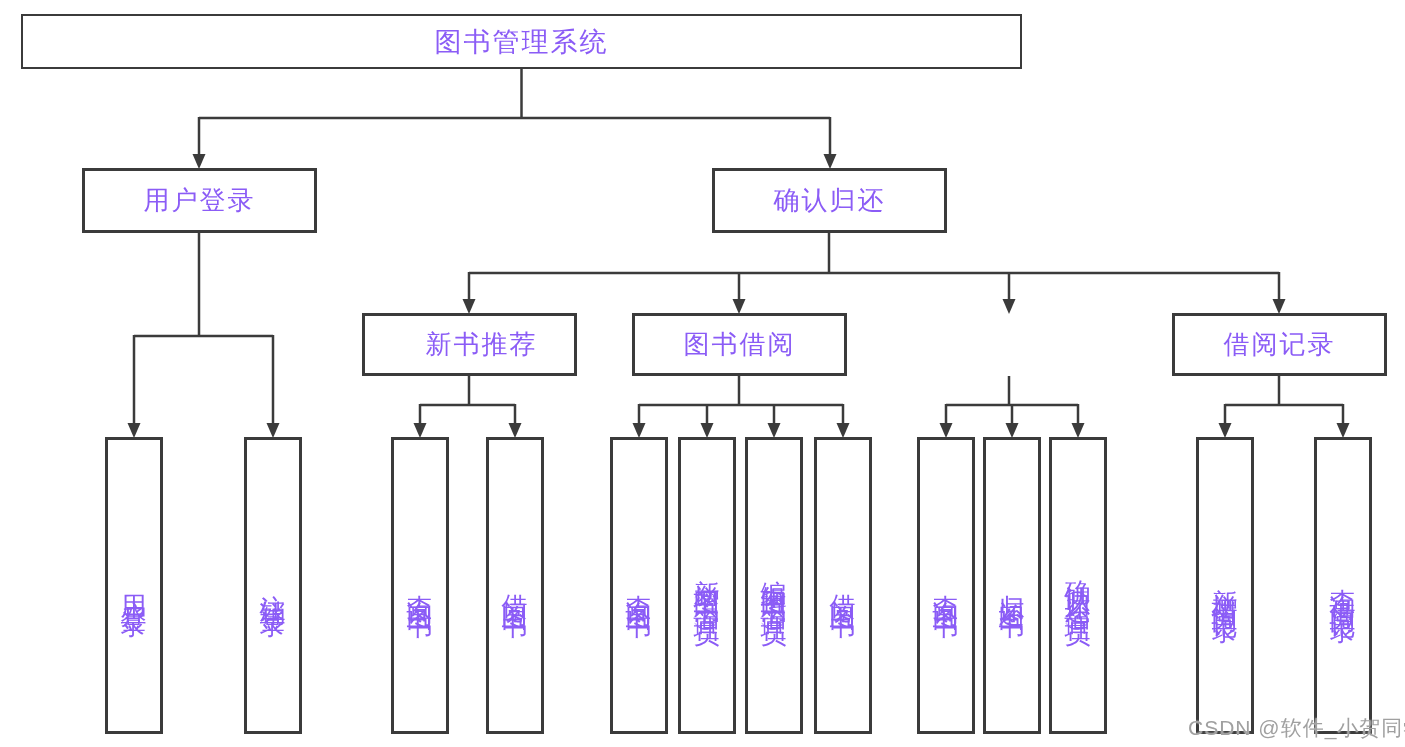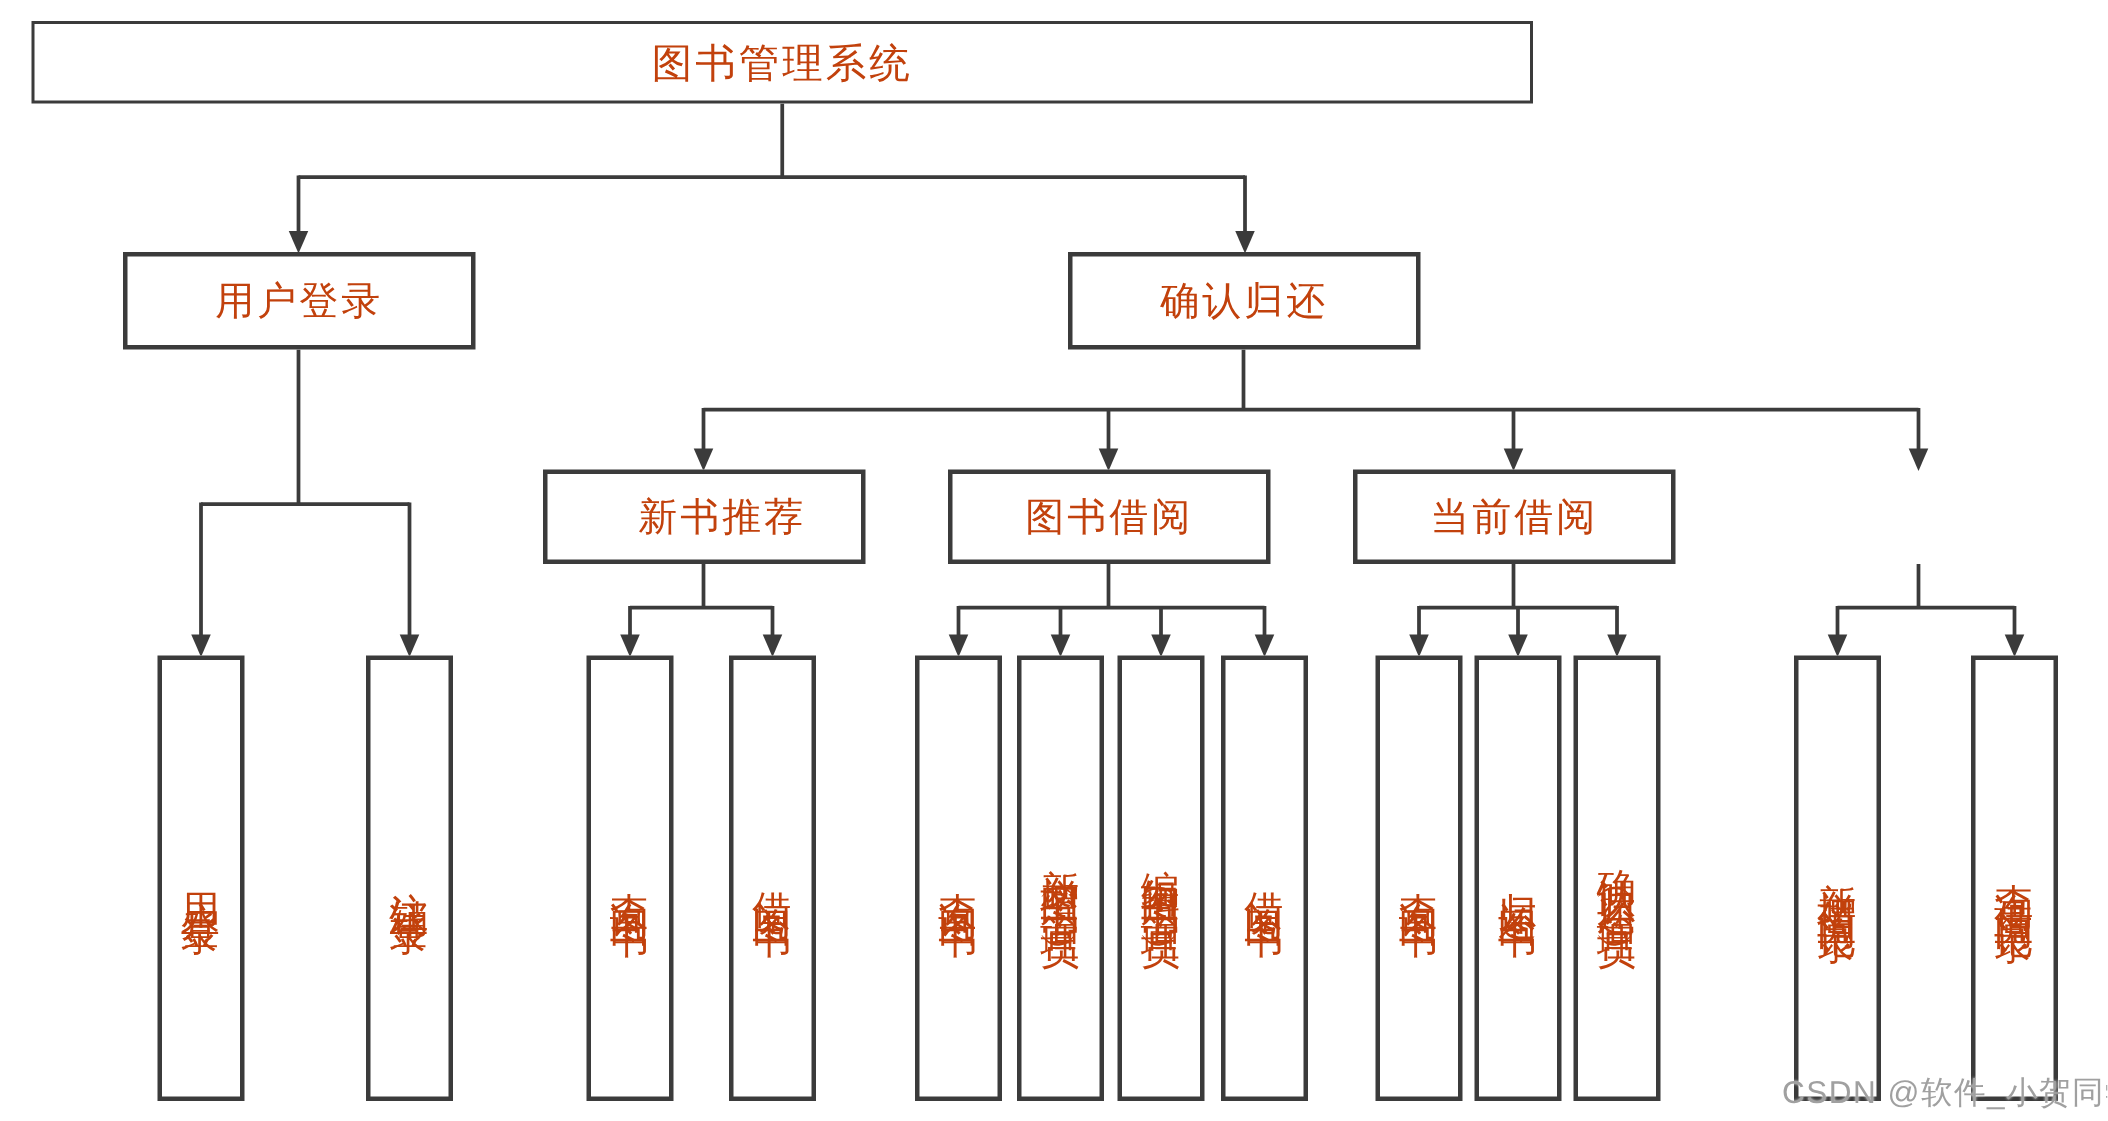--- a/index.html
+++ b/index.html
@@ -10,21 +10,21 @@
     font-family:"Liberation Sans", sans-serif;
     overflow:hidden;
   }
   #wires{position:absolute;left:0;top:0;width:1405px;height:747px;pointer-events:none;}
   .node{
     position:absolute;
     background:#ffffff;
     border:3px solid #3b3b3b;
     box-sizing:border-box;
     display:flex;align-items:center;justify-content:center;
-    color:#c2410c;
+    color:#8b5cf6;
     font-size:26px;
     letter-spacing:2px;
     white-space:nowrap;
   }
   .root{border-width:2px;font-size:27px;}
   .leaf .vtext{
     writing-mode:vertical-rl;
     text-orientation:mixed;
     letter-spacing:6px;
     font-size:26px;
@@ -139,22 +139,22 @@
   <div class="node n-mgmt">
     <span>确认归还</span>
   </div>
 
   <div class="node n-l3 n-recommend">
     <span>新书推荐</span>
   </div>
   <div class="node n-l3 n-borrow">
     <span>图书借阅</span>
   </div>
-  <div class="node n-l3 n-current">
-    <span>当前借阅</span>
+  <div class="node n-l3 n-records">
+    <span>借阅记录</span>
   </div>
 
   <div class="node leaf lf-1">
     <span class="vtext">用户登录</span>
   </div>
   <div class="node leaf lf-2">
     <span class="vtext">注销登录</span>
   </div>
 
   <div class="node leaf lf-3">

